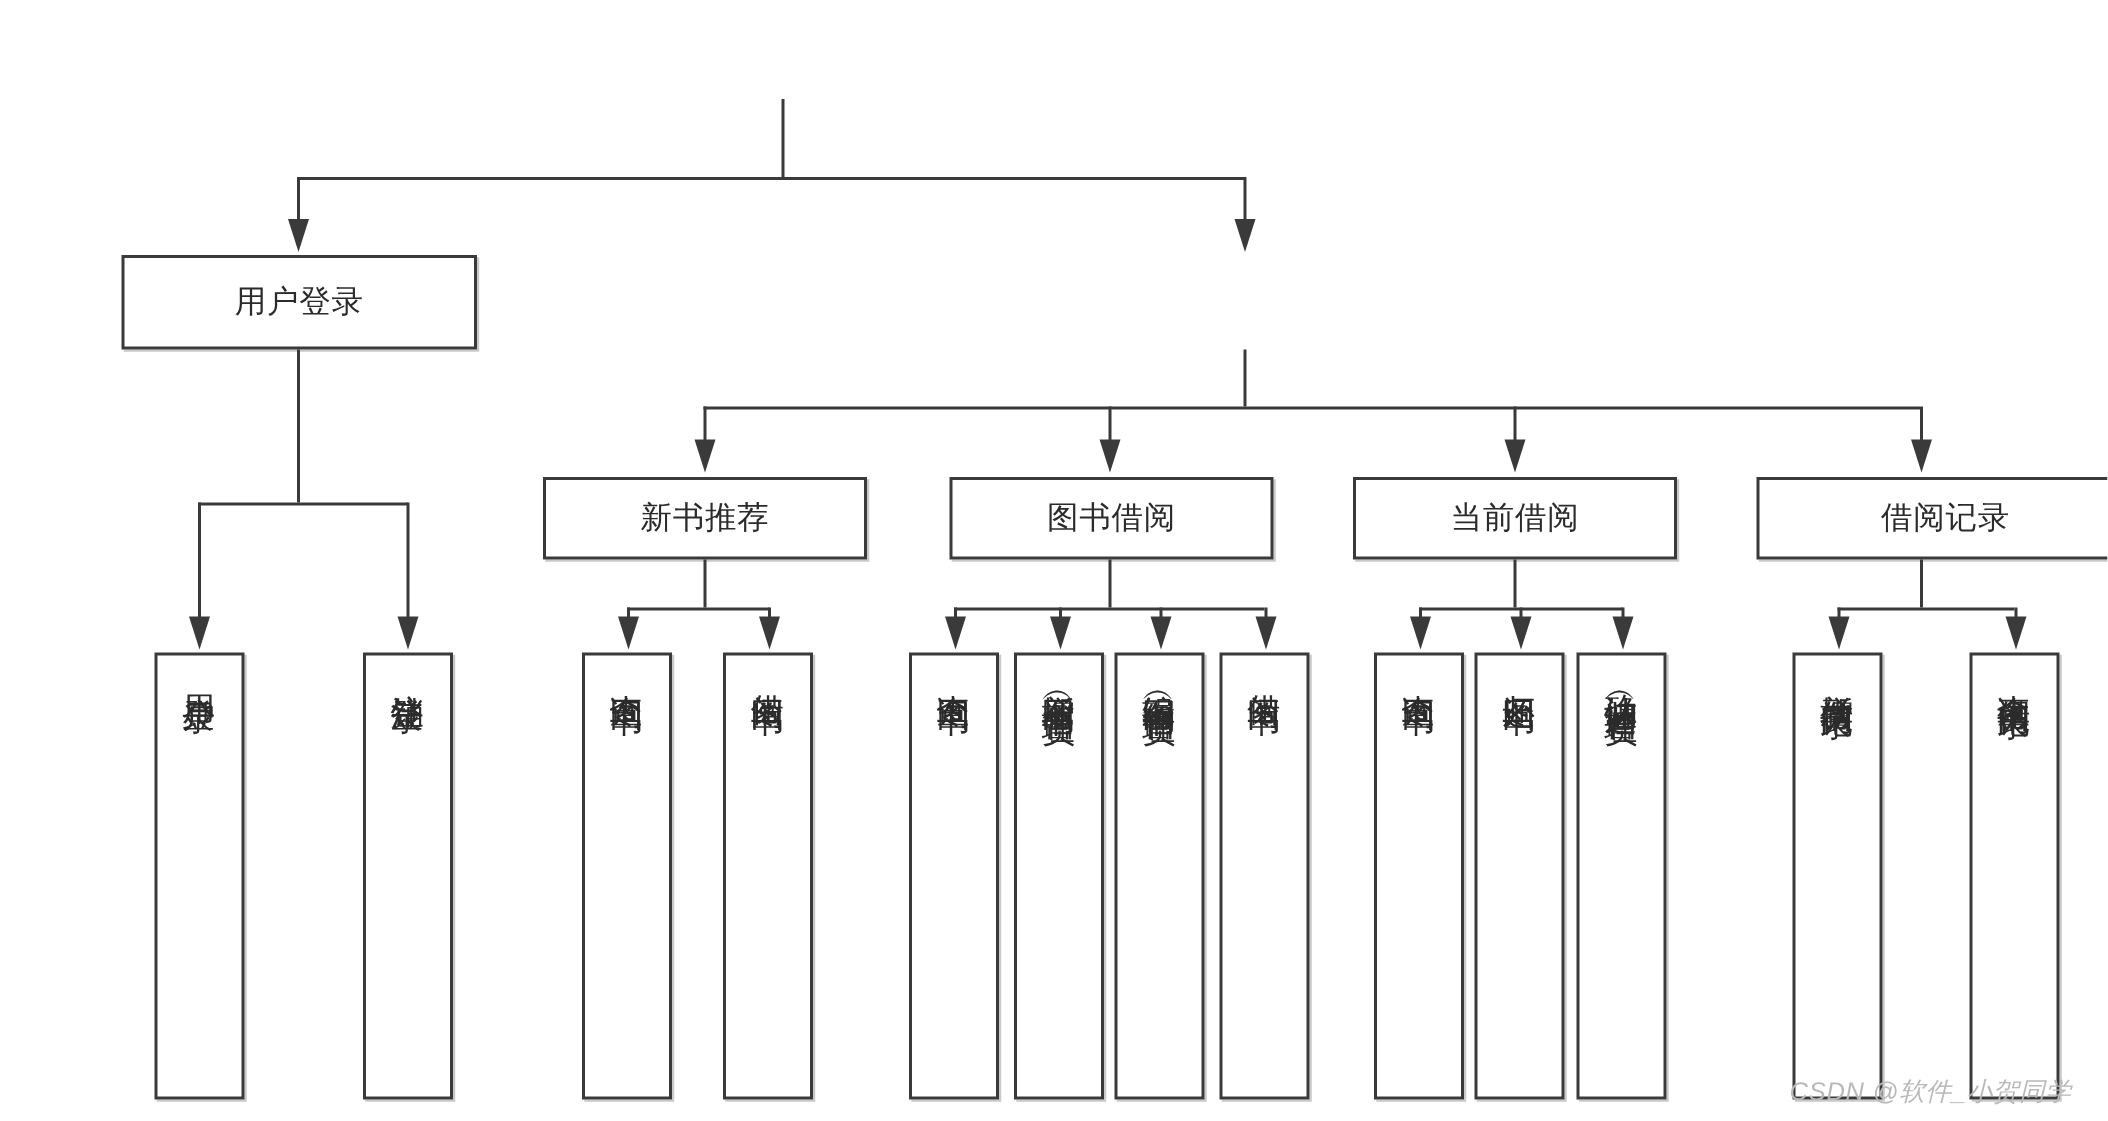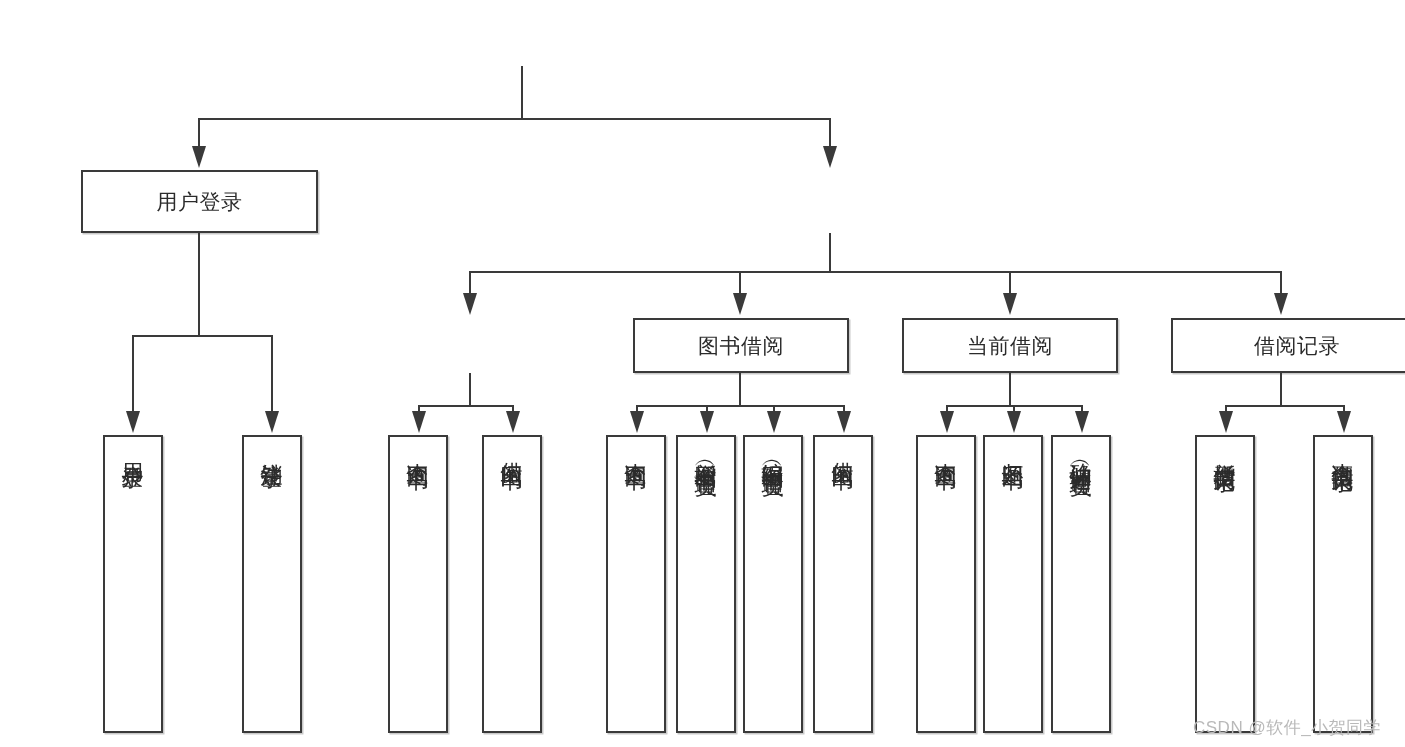--- a/index.html
+++ b/index.html
@@ -111,20 +111,23 @@
   <div class="hline" style="left:469px;top:271px;width:811px;"></div>
   <div class="vline" style="left:469px;top:271px;height:24px;"></div>
   <div class="arrow" style="left:463px;top:293px;"></div>
   <div class="vline" style="left:739px;top:271px;height:24px;"></div>
   <div class="arrow" style="left:733px;top:293px;"></div>
   <div class="vline" style="left:1009px;top:271px;height:24px;"></div>
   <div class="arrow" style="left:1003px;top:293px;"></div>
   <div class="vline" style="left:1280px;top:271px;height:24px;"></div>
   <div class="arrow" style="left:1274px;top:293px;"></div>
 
+  <div class="node" style="left:362px;top:318px;width:216px;height:55px;">
+    <span class="label">新书推荐</span>
+  </div>
   <div class="node" style="left:902px;top:318px;width:216px;height:55px;">
     <span class="label">当前借阅</span>
   </div>
   <div class="node" style="left:633px;top:318px;width:216px;height:55px;">
     <span class="label">图书借阅</span>
   </div>
   <div class="node" style="left:1171px;top:318px;width:252px;height:55px;">
     <span class="label">借阅记录</span>
   </div>
 
@@ -199,15 +202,15 @@
     <span class="label">确认归还（管理员）</span>
   </div>
 
   <div class="node vert" style="left:1195px;top:435px;width:60px;height:298px;">
     <span class="label">新增借阅记录</span>
   </div>
   <div class="node vert" style="left:1313px;top:435px;width:60px;height:298px;">
     <span class="label">查询借阅记录</span>
   </div>
 
-  <div class="watermark" style="left:1193px;top:716px;">CSDN @软件_小贺同学</div>
+  <div class="watermark" style="left:1193px;top:716px;font-style:italic;">CSDN @软件_小贺同学</div>
 
 </div>
 
 </body></html>

